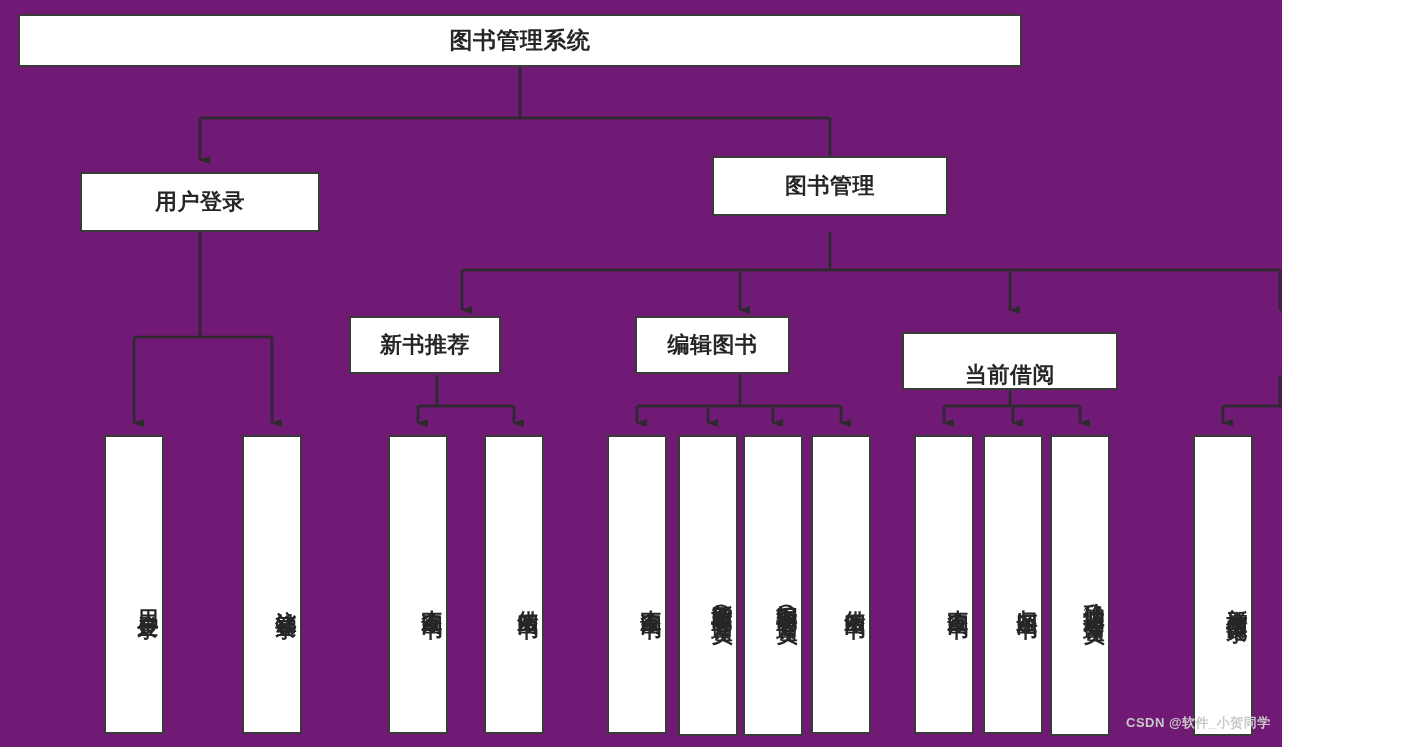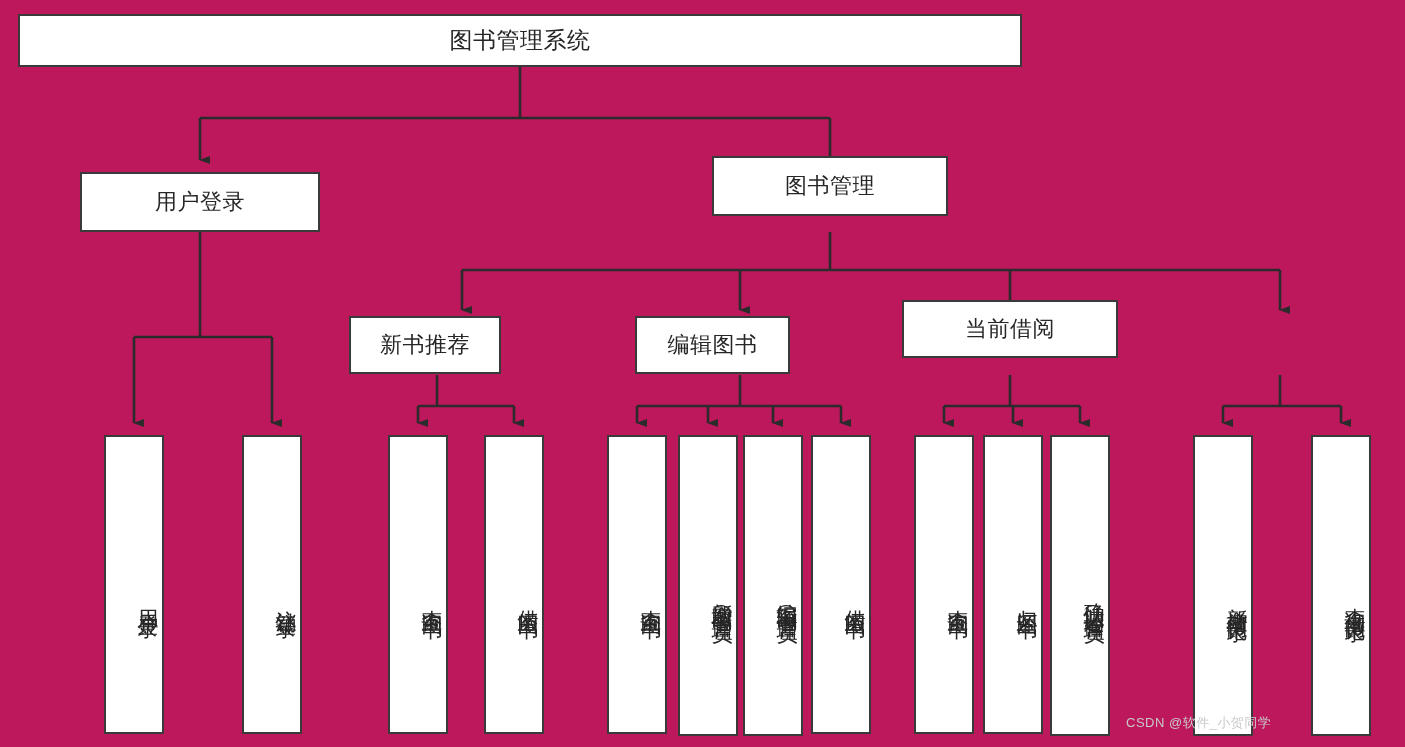--- a/index.html
+++ b/index.html
@@ -5,24 +5,25 @@
   html, body {
     margin: 0;
     padding: 0;
     background: #ffffff;
   }
   body {
     font-family: "Liberation Sans", "DejaVu Sans", sans-serif;
   }
   #canvas {
     position: relative;
-    width: 1405px;
+    width: 1282px;
     height: 747px;
-    background: #be185d;
+    background: #701a75;
     overflow: hidden;
+    font-weight: bold;
   }
   .node {
     position: absolute;
     box-sizing: border-box;
     border: 2px solid #3a3a3a;
     background: #ffffff;
     display: flex;
     align-items: center;
     justify-content: center;
     color: #262626;
@@ -133,21 +134,21 @@
   <div class="node horiz" style="left:712px; top:156px; width:236px; height:60px;">
     <span>图书管理</span>
   </div>
 
   <div class="node horiz" style="left:349px; top:316px; width:152px; height:58px;">
     <span>新书推荐</span>
   </div>
   <div class="node horiz" style="left:635px; top:316px; width:155px; height:58px;">
     <span>编辑图书</span>
   </div>
-  <div class="node horiz" style="left:902px; top:300px; width:216px; height:58px;">
+  <div class="node horiz" style="left:902px; top:332px; width:216px; height:58px;align-items:flex-end;">
     <span>当前借阅</span>
   </div>
 
   <div class="node leaf" style="left:104px; top:435px; width:60px; height:299px;">
     <span class="vtext">用户登录</span>
   </div>
   <div class="node leaf" style="left:242px; top:435px; width:60px; height:299px;">
     <span class="vtext">注销登录</span>
   </div>
 

